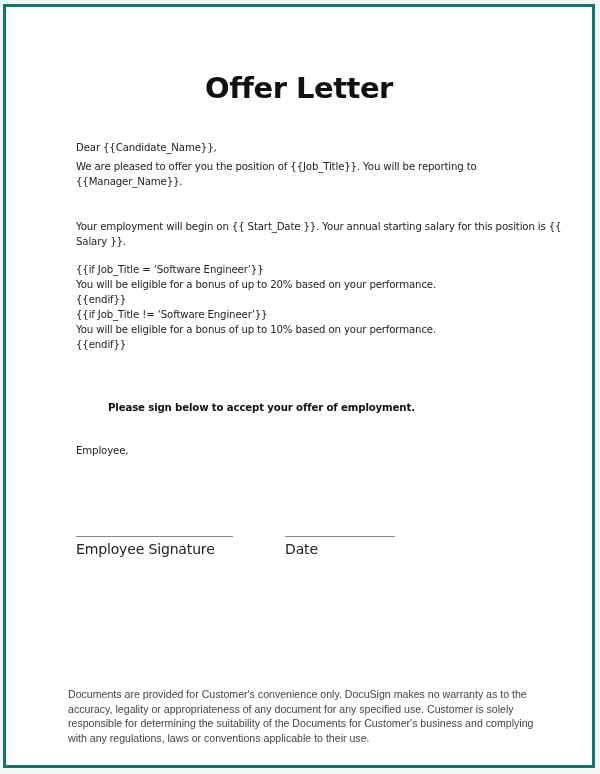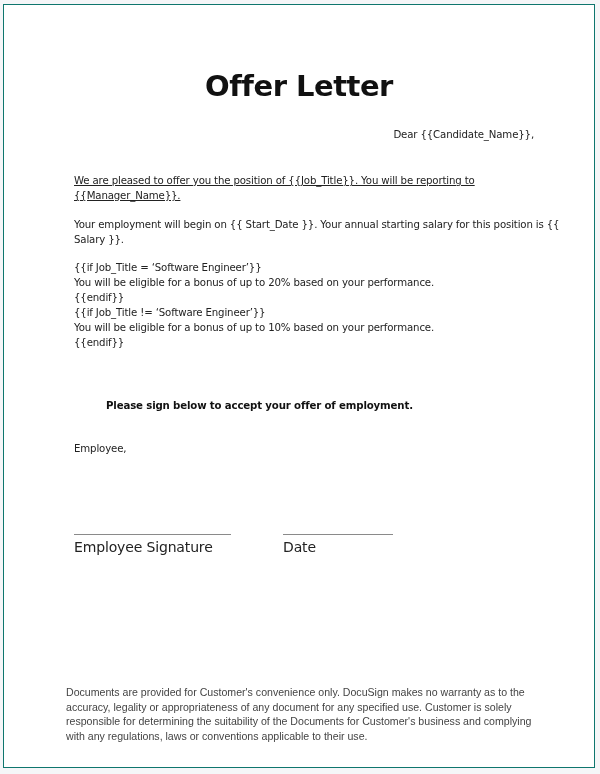--- a/index.html
+++ b/index.html
@@ -14,21 +14,21 @@
       overflow: hidden;
       font-family: "DejaVu Sans", "Liberation Sans", sans-serif;
     }
     .page {
       position: absolute;
       left: 3px;
       top: 4px;
       width: 592px;
       height: 764px;
       background: #ffffff;
-      border: 1px solid #0f766e;
+      border: 3px solid #0f766e;
       box-sizing: border-box;
     }
     .title {
       position: absolute;
       left: 0;
       right: 0;
       top: 64px;
       text-align: center;
       font-family: "DejaVu Sans", sans-serif;
       font-weight: bold;
@@ -78,25 +78,25 @@
       color: #444444;
     }
   </style>
 </head>
 <body>
 
 <div class="page">
 
   <h1 class="title">Offer Letter</h1>
 
-  <div class="body-text" style="top:122px;text-align:right;">
+  <div class="body-text" style="top:133px;">
     <span class="line">Dear {{Candidate_Name}},</span>
   </div>
 
-  <div class="body-text" style="top:168px;text-decoration:underline;">
+  <div class="body-text" style="top:152px;">
     <span class="line">We are pleased to offer you the position of {{Job_Title}}. You will be reporting to</span>
     <span class="line">{{Manager_Name}}.</span>
   </div>
 
   <div class="body-text" style="top:212px;">
     <span class="line">Your employment will begin on {{ Start_Date }}. Your annual starting salary for this position is {{</span>
     <span class="line">Salary }}.</span>
   </div>
 
   <div class="body-text" style="top:255px;">

